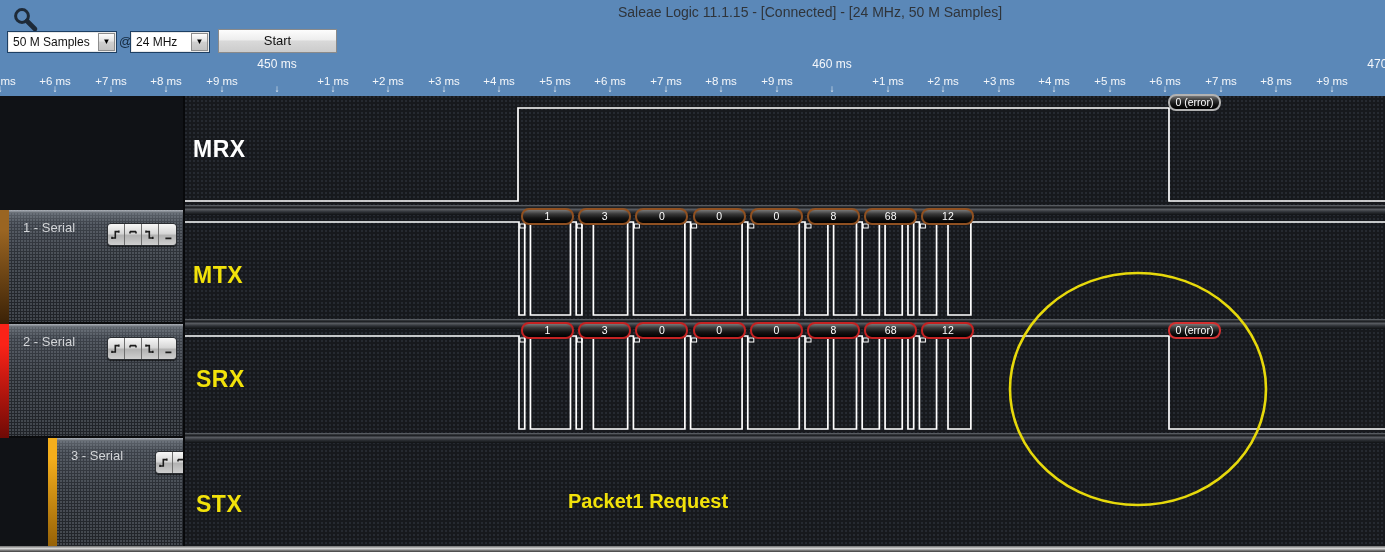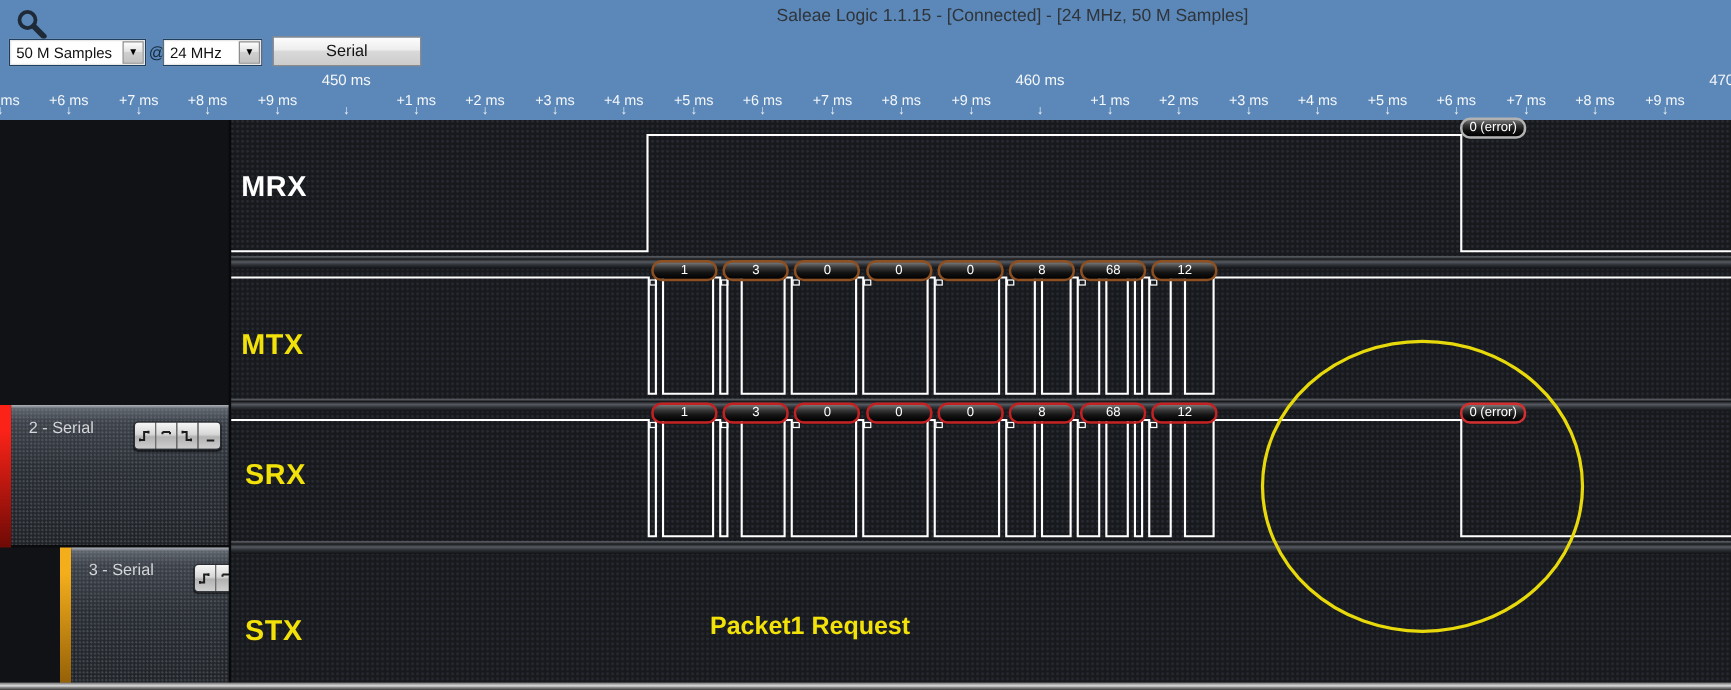--- a/index.html
+++ b/index.html
@@ -65,41 +65,41 @@
   .wave-name{position:absolute;font-size:23px;font-weight:bold;color:#f2e20a;z-index:7;
        letter-spacing:.5px;}
   #packet-label{position:absolute;left:568px;top:490px;font-size:20px;font-weight:bold;
        color:#f2e20a;z-index:7;white-space:nowrap;}
 </style>
 </head>
 <body>
 
 <div id="app">
 
-  <div id="titlebar-title">Saleae Logic 1.1.15 - [Connected] - [24 MHz, 50 M Samples]</div>
+  <div id="titlebar-title">Saleae Logic 11.1.15 - [Connected] - [24 MHz, 50 M Samples]</div>
 
   <svg id="search-icon" width="27" height="27" viewBox="0 0 27 27">
     <circle cx="10" cy="10" r="6.4" fill="none" stroke="#1e2a38" stroke-width="3"></circle>
     <line x1="15" y1="15" x2="23" y2="23" stroke="#1e2a38" stroke-width="4.6" stroke-linecap="round"></line>
   </svg>
 
   <div class="combo" id="samples-combo">
     <div class="val">50 M Samples</div>
     <div class="arrow-btn">
         <span>▼</span>
       </div>
   </div>
   <div id="at-sign">@</div>
   <div class="combo" id="rate-combo">
     <div class="val">24 MHz</div>
     <div class="arrow-btn">
         <span>▼</span>
       </div>
   </div>
-  <div id="start-button">Serial</div>
+  <div id="start-button">Start</div>
 
   <div id="timeline">
       <div class="tick-label" style="left: 0px;">+5 ms</div>
       <div class="tick-arrow" style="left: 0px;">↓</div>
       <div class="tick-label" style="left: 55px;">+6 ms</div>
       <div class="tick-arrow" style="left: 55px;">↓</div>
       <div class="tick-label" style="left: 111px;">+7 ms</div>
       <div class="tick-arrow" style="left: 111px;">↓</div>
       <div class="tick-label" style="left: 166px;">+8 ms</div>
       <div class="tick-arrow" style="left: 166px;">↓</div>
@@ -143,20 +143,48 @@
       <div class="tick-arrow" style="left: 1221px;">↓</div>
       <div class="tick-label" style="left: 1276px;">+8 ms</div>
       <div class="tick-arrow" style="left: 1276px;">↓</div>
       <div class="tick-label" style="left: 1332px;">+9 ms</div>
       <div class="tick-arrow" style="left: 1332px;">↓</div>
       <div class="tick-label major" style="left: 1387px;">470 ms</div>
       <div class="tick-arrow" style="left: 1387px;">↓</div>
     </div>
 
   <div id="headers">
+      <div class="ch-block" style="top: 114px;">
+        <div class="ch-strip" style="background: linear-gradient(rgb(154, 101, 34) 0px, rgb(154, 101, 34) 18%, rgb(58, 33, 6) 100%);"></div>
+        <div class="ch-bg">
+          <div class="ch-title">1 - Serial</div>
+          <div class="trig-cluster">
+            <div class="trig-btn">
+              <svg width="12" height="15" viewBox="0 0 12 15">
+                <path d="M2 12 V9.8 M2 11 H5.3 V4.6 H8.8 M8.8 3.6 V5.8" stroke="#1c1c1c" stroke-width="1.6" fill="none"></path>
+              </svg>
+            </div>
+            <div class="trig-btn">
+              <svg width="12" height="15" viewBox="0 0 12 15">
+                <path d="M3 4.6 H9 M3 4.6 V6.4 M9 4.6 V6.4" stroke="#1c1c1c" stroke-width="1.6" fill="none"></path>
+              </svg>
+            </div>
+            <div class="trig-btn">
+              <svg width="12" height="15" viewBox="0 0 12 15">
+                <path d="M2 3.6 V5.8 M2 4.6 H5.3 V11 H8.8 M8.8 9.8 V12" stroke="#1c1c1c" stroke-width="1.6" fill="none"></path>
+              </svg>
+            </div>
+            <div class="trig-btn">
+              <svg width="12" height="15" viewBox="0 0 12 15">
+                <path d="M3.4 11.4 H9.4" stroke="#1c1c1c" stroke-width="1.6" fill="none"></path>
+              </svg>
+            </div>
+          </div>
+        </div>
+      </div>
       <div class="ch-block" style="top: 228px; text-align: right;">
         <div class="ch-strip" style="background: linear-gradient(rgb(251, 35, 24) 0px, rgb(251, 35, 24) 18%, rgb(110, 10, 5) 100%);"></div>
         <div class="ch-bg">
           <div class="ch-title">2 - Serial</div>
           <div class="trig-cluster">
             <div class="trig-btn">
               <svg width="12" height="15" viewBox="0 0 12 15">
                 <path d="M2 12 V9.8 M2 11 H5.3 V4.6 H8.8 M8.8 3.6 V5.8" stroke="#1c1c1c" stroke-width="1.6" fill="none"></path>
               </svg>
             </div>

